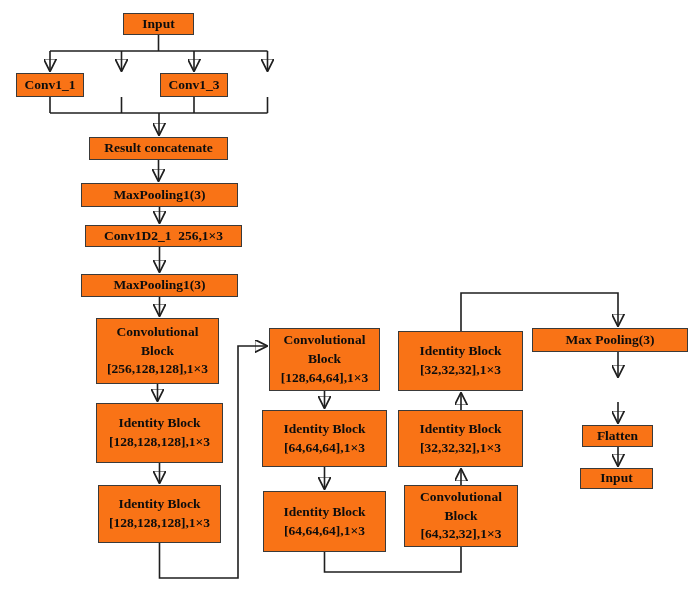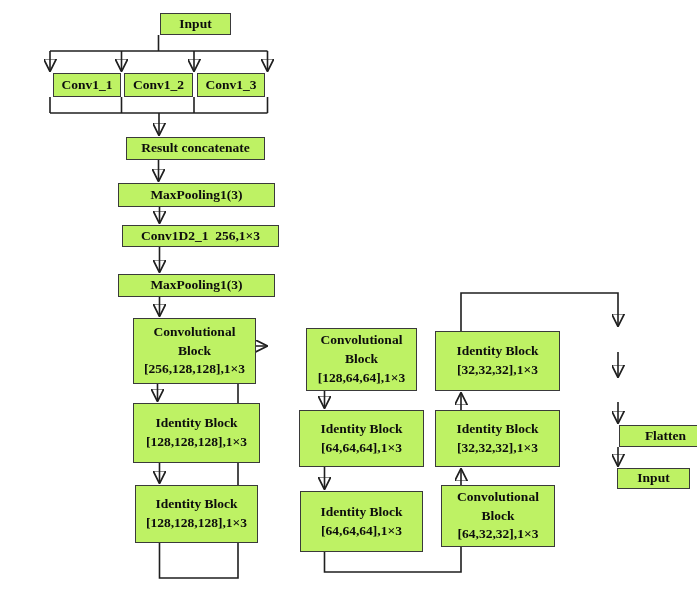--- a/index.html
+++ b/index.html
@@ -17,32 +17,31 @@
     width: 697px; height: 592px;
   }
   svg.connectors path {
     fill: none;
     stroke: #1f1f1f;
     stroke-width: 1.6;
   }
   .node {
     position: absolute;
     box-sizing: border-box;
-    background: #bef264;
+    background: #f97316;
     border: 1.6px solid #3a3a3a;
     display: flex;
     align-items: center;
     justify-content: center;
     text-align: center;
     color: #0d0d0d;
     font-weight: bold;
     font-size: 13.5px;
     line-height: 1.4;
     white-space: pre-line;
-    margin-left: 37px;
   }
 </style>
 </head>
 <body>
 
 <div class="stage">
 
   <svg class="connectors" viewBox="0 0 697 592" xmlns="http://www.w3.org/2000/svg">
     <defs>
       <marker id="arrow" viewBox="0 0 12 12" refX="11.5" refY="6" markerWidth="13" markerHeight="13" orient="auto" markerUnits="userSpaceOnUse">
@@ -84,21 +83,20 @@
     <path d="M461,331 V293 H618 V326" marker-end="url(#arrow)"></path>
 
     <path d="M618,352 V377" marker-end="url(#arrow)"></path>
     <path d="M618,402 V423" marker-end="url(#arrow)"></path>
     <path d="M618,447 V466" marker-end="url(#arrow)"></path>
   </svg>
 
   <div class="node" style="left:123px;top:13px;width:71px;height:22px">Input</div>
 
   <div class="node" style="left:16px;top:73px;width:68px;height:24px">Conv1_1</div>
-  <div class="node" style="left:87px;top:73px;width:69px;height:24px">Conv1_2</div>
   <div class="node" style="left:160px;top:73px;width:68px;height:24px">Conv1_3</div>
 
   <div class="node" style="left:89px;top:137px;width:139px;height:23px">Result concatenate</div>
   <div class="node" style="left:81px;top:183px;width:157px;height:24px">MaxPooling1(3)</div>
   <div class="node" style="left:85px;top:225px;width:157px;height:22px">Conv1D2_1&nbsp; 256,1×3</div>
   <div class="node" style="left:81px;top:274px;width:157px;height:23px">MaxPooling1(3)</div>
 
   <div class="node" style="left:96px;top:318px;width:123px;height:66px">Convolutional
 Block
 [256,128,128],1×3</div>
@@ -116,16 +114,17 @@
 [64,64,64],1×3</div>
 
   <div class="node" style="left:398px;top:331px;width:125px;height:60px">Identity Block
 [32,32,32],1×3</div>
   <div class="node" style="left:398px;top:410px;width:125px;height:57px">Identity Block
 [32,32,32],1×3</div>
   <div class="node" style="left:404px;top:485px;width:114px;height:62px">Convolutional
 Block
 [64,32,32],1×3</div>
 
-  <div class="node" style="left:582px;top:425px;width:93px;height:22px">Flatten</div>
+  <div class="node" style="left:532px;top:328px;width:156px;height:24px">Max Pooling(3)</div>
+  <div class="node" style="left:582px;top:425px;width:71px;height:22px">Flatten</div>
   <div class="node" style="left:580px;top:468px;width:73px;height:21px">Input</div>
 
 </div>
 
 </body></html>

